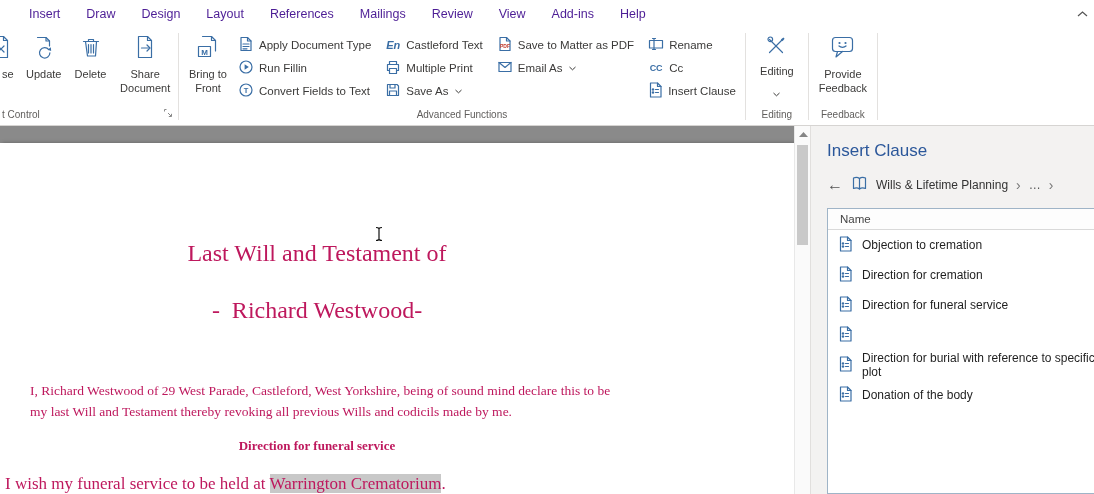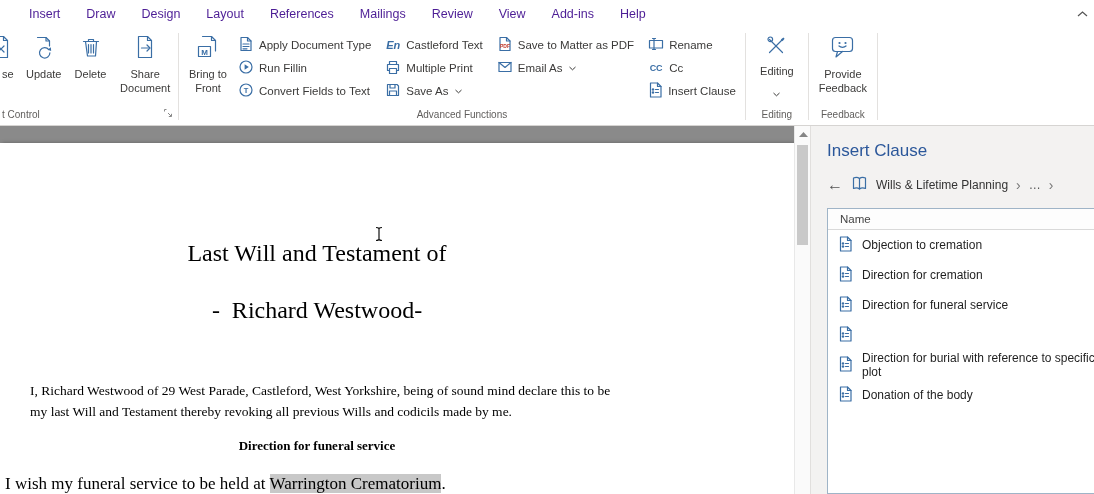--- a/index.html
+++ b/index.html
@@ -36,21 +36,21 @@
   
   .icsvg *{stroke:#3a6ea5;fill:none;stroke-width:1.2;stroke-linecap:round;stroke-linejoin:round;}
   .icsvg .fill{fill:#3a6ea5;stroke:none;}
   .icsvg .wfill{fill:#fff;}
   .icsvg text{fill:#3a6ea5;stroke:none;font-weight:600;font-family:"Liberation Sans",sans-serif;}
   .icsvg .redtext{fill:#c0392b;stroke:none;font-weight:700;}
   .lk *{stroke:#8a8a8a;fill:none;stroke-width:1;}
   
   .canvas{position:absolute;top:126px;left:0;width:794px;height:368px;background:#8a8a8a;}
   .page{position:absolute;top:17px;left:0;width:853px;height:351px;background:#fff;
-        box-shadow:2px 0 4px rgba(0,0,0,.3);font-family:"Liberation Serif",serif;color:#000000;}
+        box-shadow:2px 0 4px rgba(0,0,0,.3);font-family:"Liberation Serif",serif;color:#be185d;}
   .doc-center{position:absolute;left:-91px;width:816px;text-align:center;white-space:pre;}
   .t1{top:97px;font-size:24px;}
   .t2{top:154px;font-size:24px;}
   .doc-heading{top:295px;font-size:13px;font-weight:bold;white-space:normal;}
   .doc-para{position:absolute;left:30px;top:238px;width:592px;font-size:13.5px;line-height:1.55;margin:0;}
   .doc-line{position:absolute;left:5px;top:331px;font-size:17px;}
   .hl{background:#c8c8c8;}
   
   .scrollbar{position:absolute;top:126px;left:794px;width:16px;height:368px;background:#fafafa;
              border-left:1px solid #e8e8e8;}

